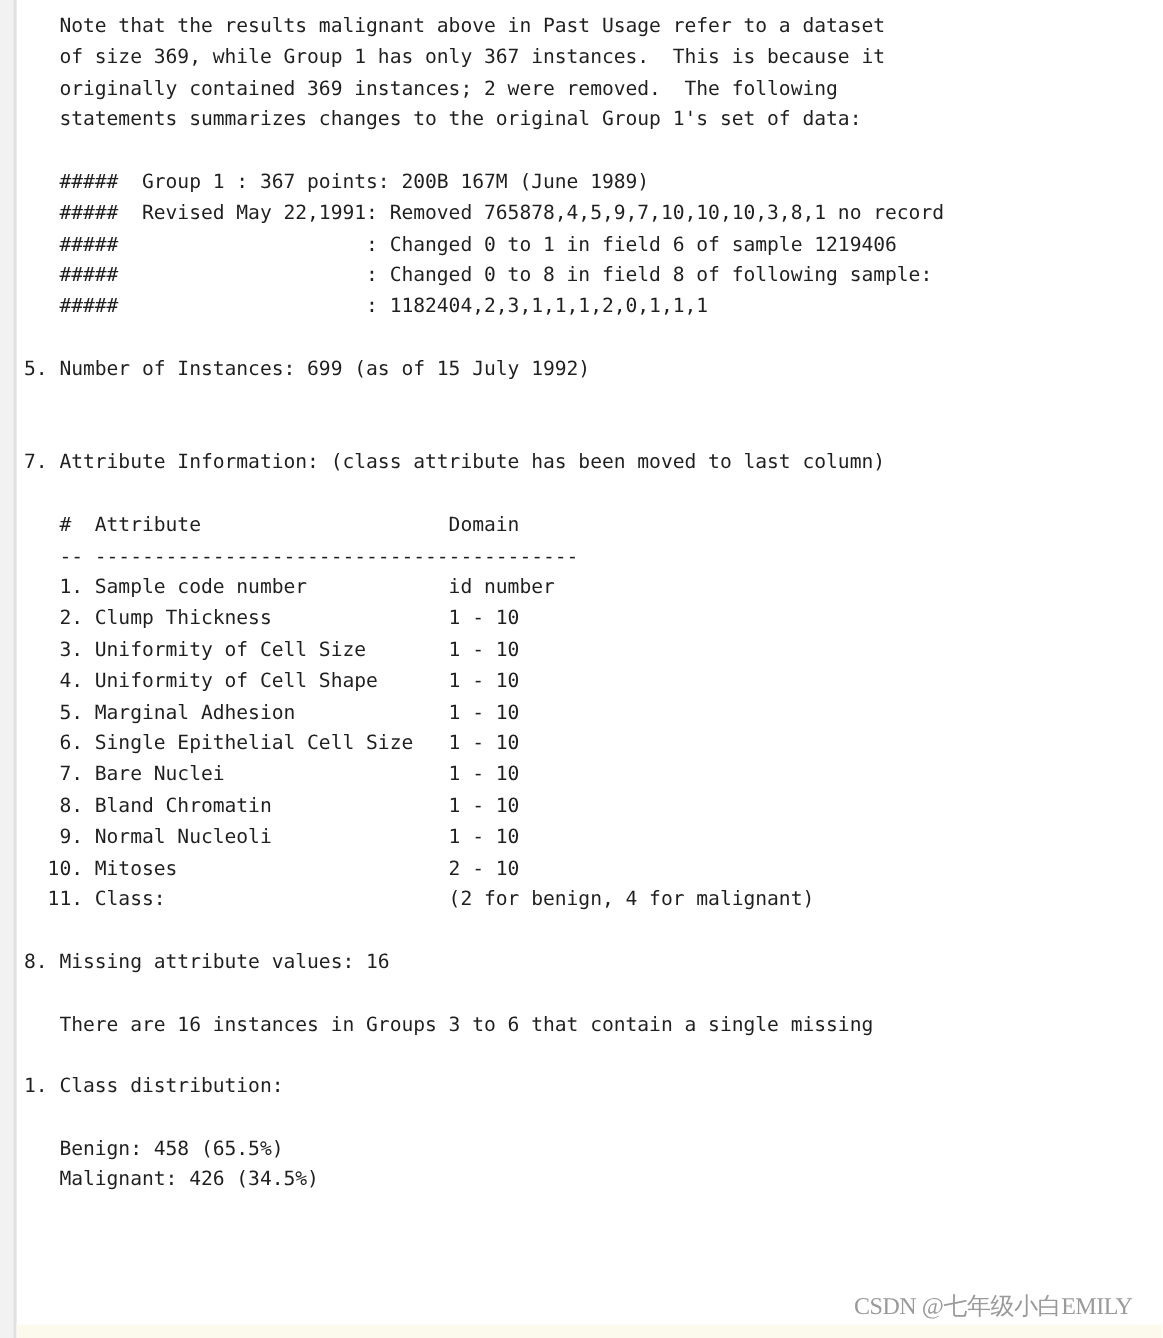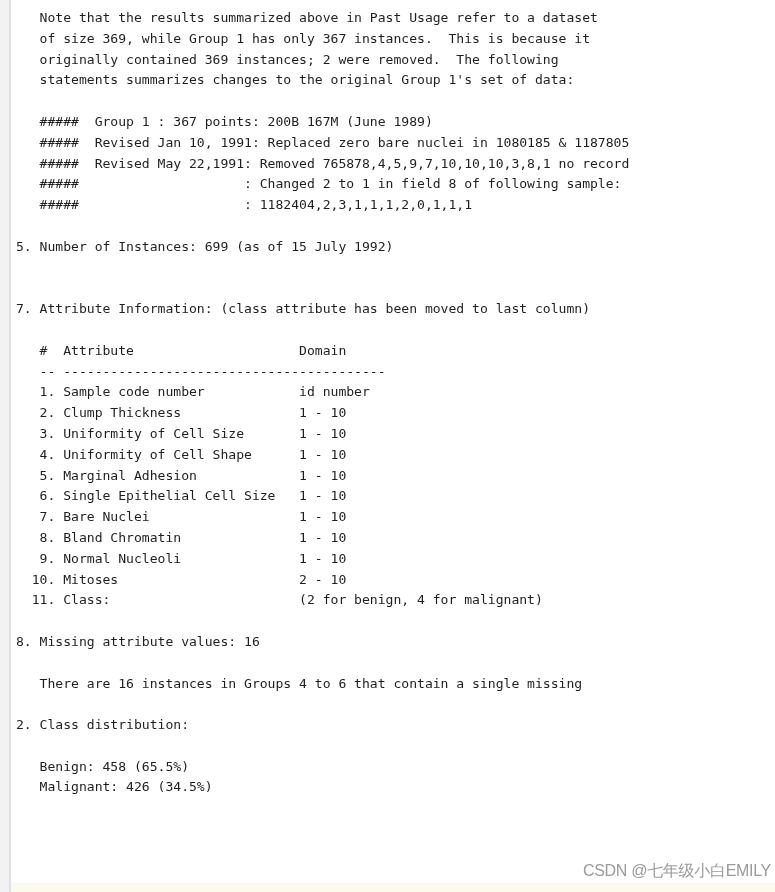--- a/index.html
+++ b/index.html
@@ -18,42 +18,42 @@
   .line {
     height: 20.8px; line-height: 20.8px;
     font-size: 13.1px; color: #1f1f1f;
     white-space: pre; letter-spacing: -0.02px;
   }
   .current-line {
     position: absolute; left: 11px; right: 0; top: 883px; height: 20.8px;
     background: #fcfaed;
   }
   .watermark {
-    position: absolute; right: 4px; top: 861px;
-    font-family: Liberation Sans, sans-serif;
+    position: absolute; right: 20px; top: 861px;
+    font-family: Liberation Serif, serif;
     font-size: 16px; color: #9a9a9a; letter-spacing: -0.3px;
     text-shadow: 0 0 1px #ffffff;
   }
 </style>
 </head>
 <body>
 
 <div class="gutter"></div>
 <div class="current-line"></div>
 
 <div class="editor">
-  <div class="line">   Note that the results summarized above in Past Usage refer to a dataset</div>
+  <div class="line">   Note that the results malignant above in Past Usage refer to a dataset</div>
   <div class="line">   of size 369, while Group 1 has only 367 instances.  This is because it</div>
   <div class="line">   originally contained 369 instances; 2 were removed.  The following</div>
   <div class="line">   statements summarizes changes to the original Group 1's set of data:</div>
   <div class="line"></div>
   <div class="line">   #####  Group 1 : 367 points: 200B 167M (June 1989)</div>
-  <div class="line">   #####  Revised Jan 10, 1991: Replaced zero bare nuclei in 1080185 &amp; 1187805</div>
   <div class="line">   #####  Revised May 22,1991: Removed 765878,4,5,9,7,10,10,10,3,8,1 no record</div>
-  <div class="line">   #####                     : Changed 2 to 1 in field 8 of following sample:</div>
+  <div class="line">   #####                     : Changed 0 to 1 in field 6 of sample 1219406</div>
+  <div class="line">   #####                     : Changed 0 to 8 in field 8 of following sample:</div>
   <div class="line">   #####                     : 1182404,2,3,1,1,1,2,0,1,1,1</div>
   <div class="line"></div>
   <div class="line">5. Number of Instances: 699 (as of 15 July 1992)</div>
   <div class="line"></div>
   <div class="line"></div>
   <div class="line">7. Attribute Information: (class attribute has been moved to last column)</div>
   <div class="line"></div>
   <div class="line">   #  Attribute                     Domain</div>
   <div class="line">   -- -----------------------------------------</div>
   <div class="line">   1. Sample code number            id number</div>
@@ -63,21 +63,21 @@
   <div class="line">   5. Marginal Adhesion             1 - 10</div>
   <div class="line">   6. Single Epithelial Cell Size   1 - 10</div>
   <div class="line">   7. Bare Nuclei                   1 - 10</div>
   <div class="line">   8. Bland Chromatin               1 - 10</div>
   <div class="line">   9. Normal Nucleoli               1 - 10</div>
   <div class="line">  10. Mitoses                       2 - 10</div>
   <div class="line">  11. Class:                        (2 for benign, 4 for malignant)</div>
   <div class="line"></div>
   <div class="line">8. Missing attribute values: 16</div>
   <div class="line"></div>
-  <div class="line">   There are 16 instances in Groups 4 to 6 that contain a single missing</div>
+  <div class="line">   There are 16 instances in Groups 3 to 6 that contain a single missing</div>
   <div class="line"></div>
-  <div class="line">2. Class distribution:</div>
+  <div class="line">1. Class distribution:</div>
   <div class="line"></div>
   <div class="line">   Benign: 458 (65.5%)</div>
   <div class="line">   Malignant: 426 (34.5%)</div>
 </div>
 
 <div class="watermark">CSDN @七年级小白EMILY</div>
 
 </body></html>

